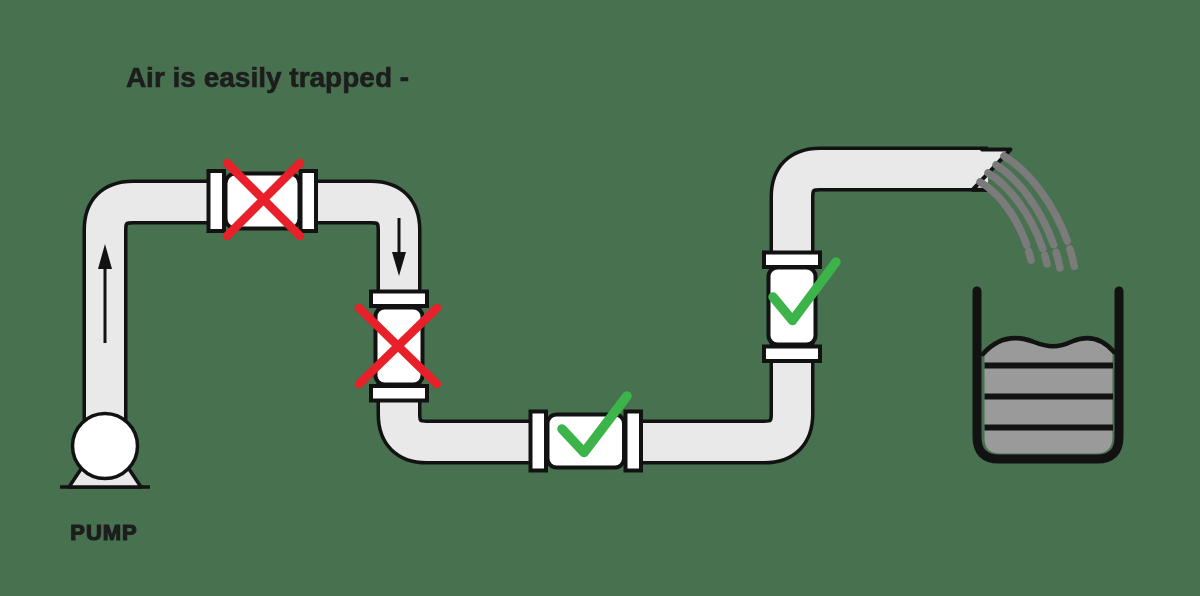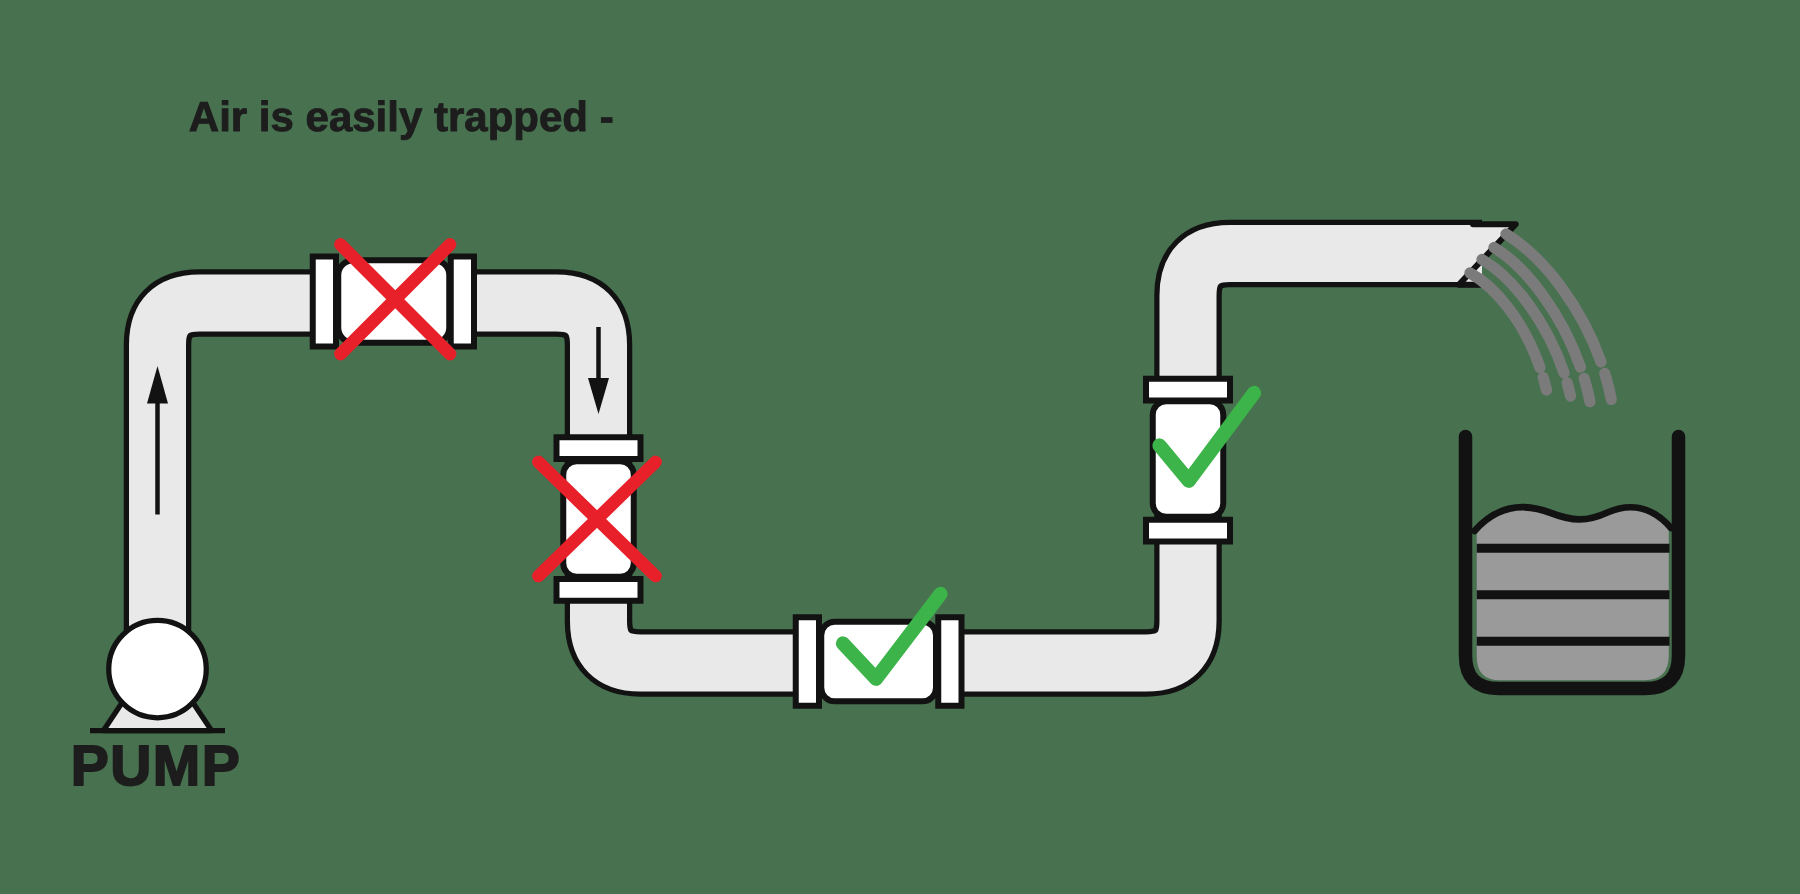--- a/index.html
+++ b/index.html
@@ -1,21 +1,21 @@
 <!DOCTYPE html>
 <html><head>
 <meta charset="utf-8">
 <style>
   html,body{margin:0;padding:0;}
   body{width:1200px;height:596px;overflow:hidden;font-family:"Liberation Sans",sans-serif;}
   .stage{position:relative;width:1200px;height:596px;border-radius:32px;}
   svg{position:absolute;left:0;top:0;display:block;}
   .label{position:absolute;color:#1d1d1d;font-weight:bold;text-align:center;}
   .annotation{left:95px;top:58px;width:345px;font-size:28px;line-height:1.42;-webkit-text-stroke:0.6px #1d1d1d;}
-  .pump-label{left:40px;top:490px;width:128px;font-size:38px;letter-spacing:1px;-webkit-text-stroke:1.2px #1d1d1d;}
+  .pump-label{left:40px;top:520px;width:128px;font-size:22px;letter-spacing:1px;-webkit-text-stroke:1.2px #1d1d1d;}
   .pipe-outer{fill:none;stroke-width:45;stroke-linecap:butt;}
   .pipe-inner{fill:none;stroke-width:38;stroke-linecap:butt;}
   .spout-edge{fill:none;stroke-width:4;stroke-linecap:round;stroke-linejoin:round;}
   .mark{fill:none;stroke-width:9.5;stroke-linecap:round;stroke-linejoin:round;}
   .cross{stroke-width:8.5;}
   .arrow-line{stroke-width:3;fill:none;}
   .tank-wall{fill:none;stroke-width:9;stroke-linecap:round;}
   .wave{fill:none;stroke-width:4.5;stroke-linecap:round;}
   .band{stroke-width:6;}
   .stream{fill:none;stroke-width:7.5;stroke-linecap:round;}

